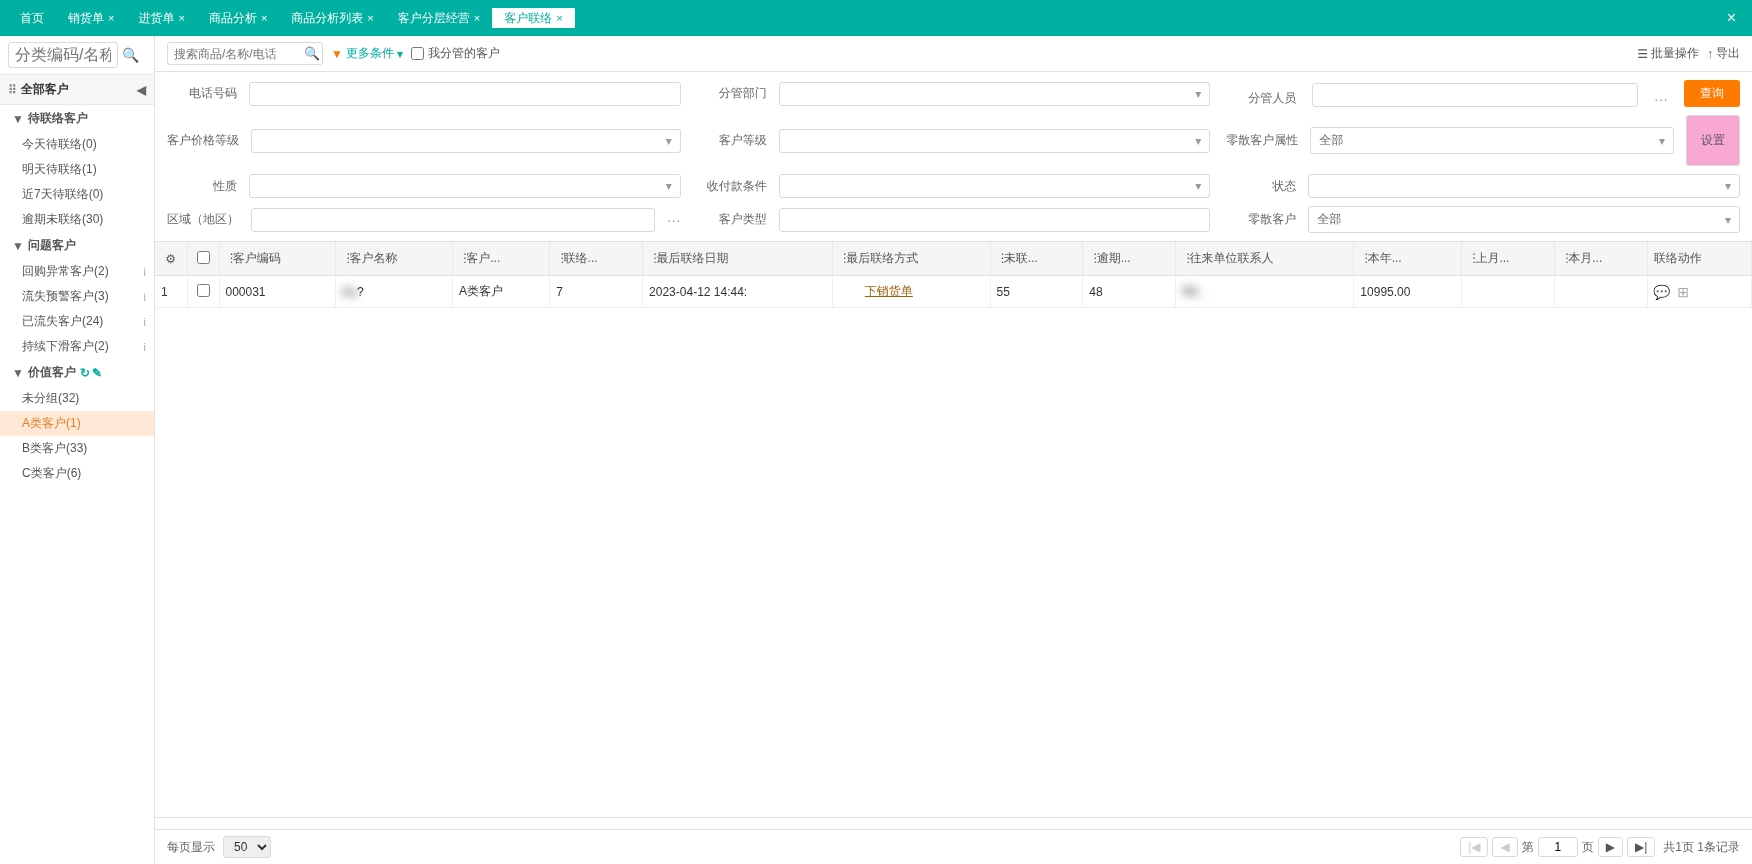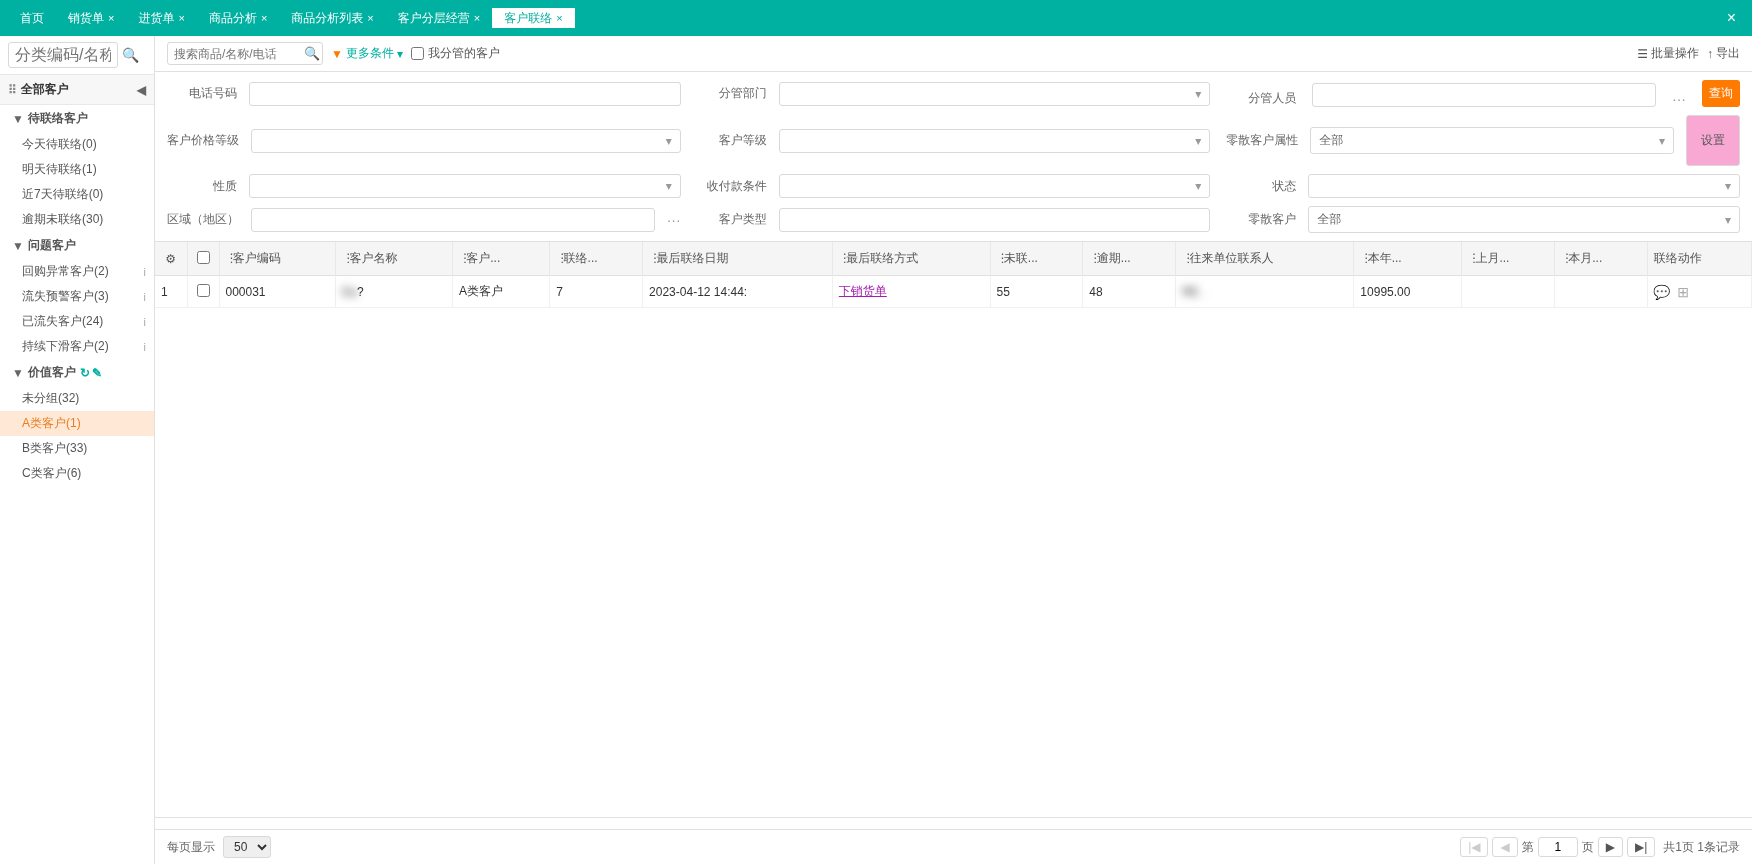--- a/index.html
+++ b/index.html
@@ -167,21 +167,21 @@
       display: flex; align-items: center; justify-content: space-between;
       cursor: pointer;
       color: #666;
     }
     .filter-select .chevron { color: #999; }
     .btn-query {
       background: #ff7a00;
       color: #fff;
       border: none;
       border-radius: 3px;
-      padding: 5px 7px;
+      padding: 5px 16px;
       cursor: pointer;
       font-size: 12px;
     }
     .btn-settings {
       background: #f9a8d4;
       color: #555;
       border: 1px solid #d9d9d9;
       border-radius: 3px;
       padding: 16px 14px;
       cursor: pointer;
@@ -214,21 +214,21 @@
     }
     thead th.center { text-align: center; }
     tbody tr { border-bottom: 1px solid #f0f0f0; }
     tbody td {
       padding: 7px 6px;
       color: #333;
       border-right: 1px solid #f0f0f0;
       white-space: nowrap;
     }
     .checkbox-cell { text-align: center; }
-    .link-text { color: #a21caf; cursor: pointer; text-decoration: underline; }
+    .link-text { color: #a16207; cursor: pointer; text-decoration: underline; margin-left: 26px; }
     .action-icons { display: flex; gap: 6px; align-items: center; }
     .action-icon { color: #aaa; cursor: pointer; font-size: 14px; }
 
     
     .scrollbar-area {
       background: #fff;
       border-top: 1px solid #e0e0e0;
       height: 12px;
       flex-shrink: 0;
     }

